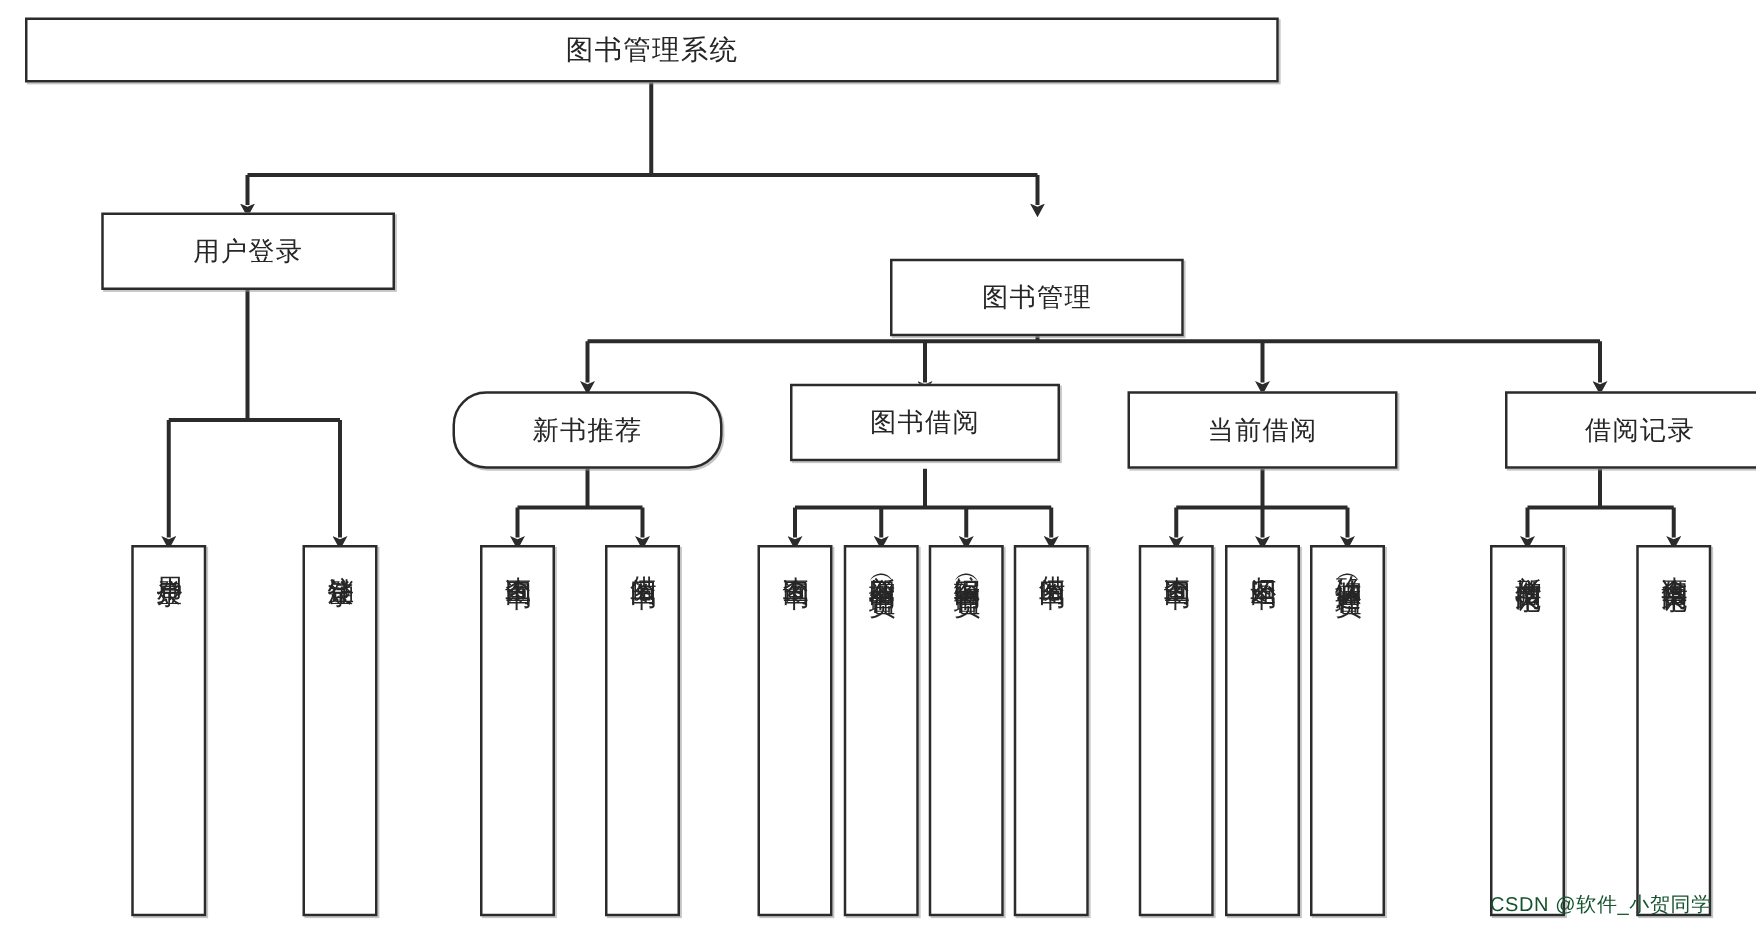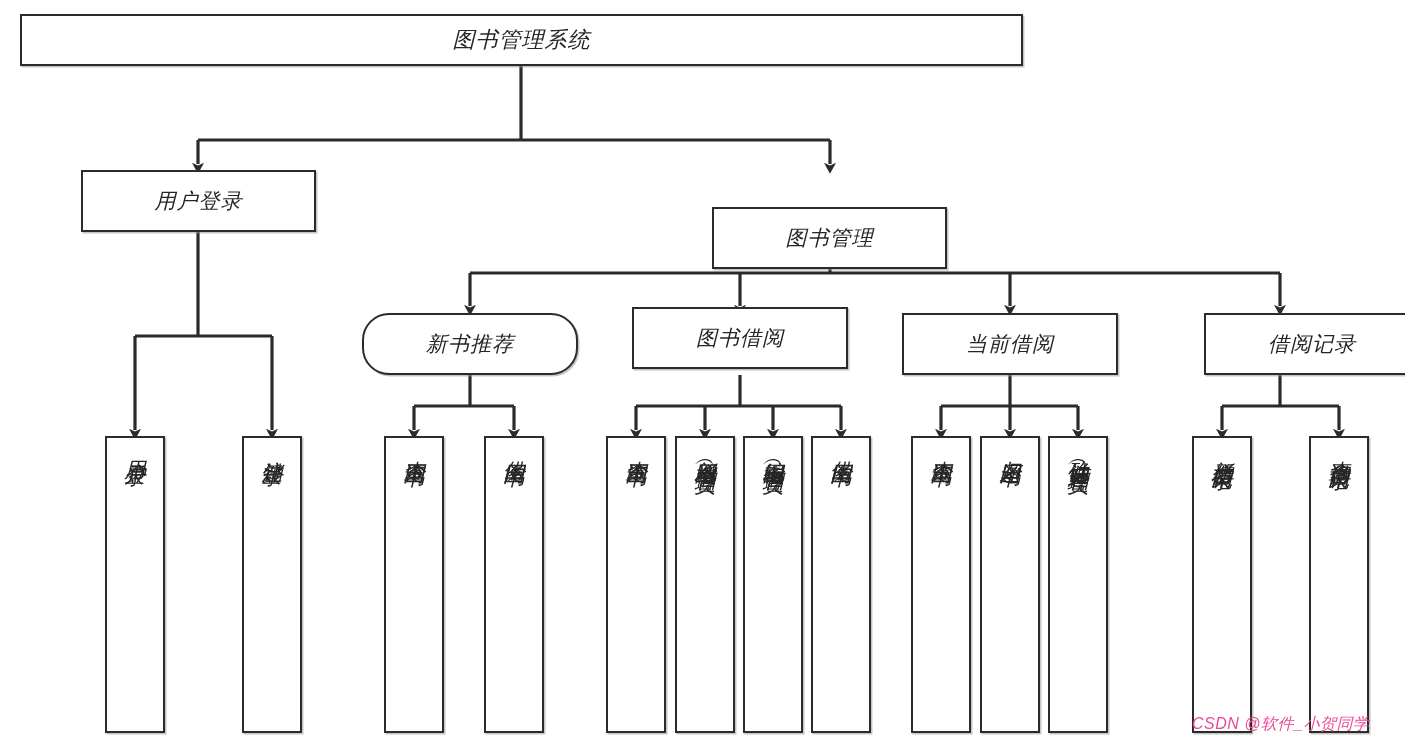--- a/index.html
+++ b/index.html
@@ -1,21 +1,21 @@
 <!DOCTYPE html>
 <html><head>
 <meta charset="utf-8">
 <style>
   html,body{margin:0;padding:0;background:#ffffff;}
   body{
     width:1405px;height:747px;
     font-family:"Liberation Sans","DejaVu Sans",sans-serif;
     overflow:hidden;
   }
-  #stage{position:relative;width:1249px;height:747px;background:#fff;font-style:italic;}
+  #stage{position:relative;width:1249px;height:747px;background:#fff;}
   svg.wires{position:absolute;left:0;top:0;width:1405px;height:747px;pointer-events:none;}
 
   .node{
     position:absolute;
     box-sizing:border-box;
     background:#ffffff;
     border:2px solid #2b2b2b;
     box-shadow:1.5px 1.5px 0 rgba(150,150,150,.55);
     display:flex;
     align-items:center;
@@ -38,21 +38,21 @@
     font-size:21px;
     line-height:1.22;
     letter-spacing:2px;
     white-space:nowrap;
     color:#262626;
   }
   .watermark{
     position:absolute;
     left:1192px;top:714px;
     font-size:16px;
-    color:#ec4899;
+    color:#14532d;
     letter-spacing:.5px;
     white-space:nowrap;
   }
 </style>
 </head>
 <body>
 
 <div id="stage">
 
   <svg class="wires" viewBox="0 0 1405 747" xmlns="http://www.w3.org/2000/svg">

